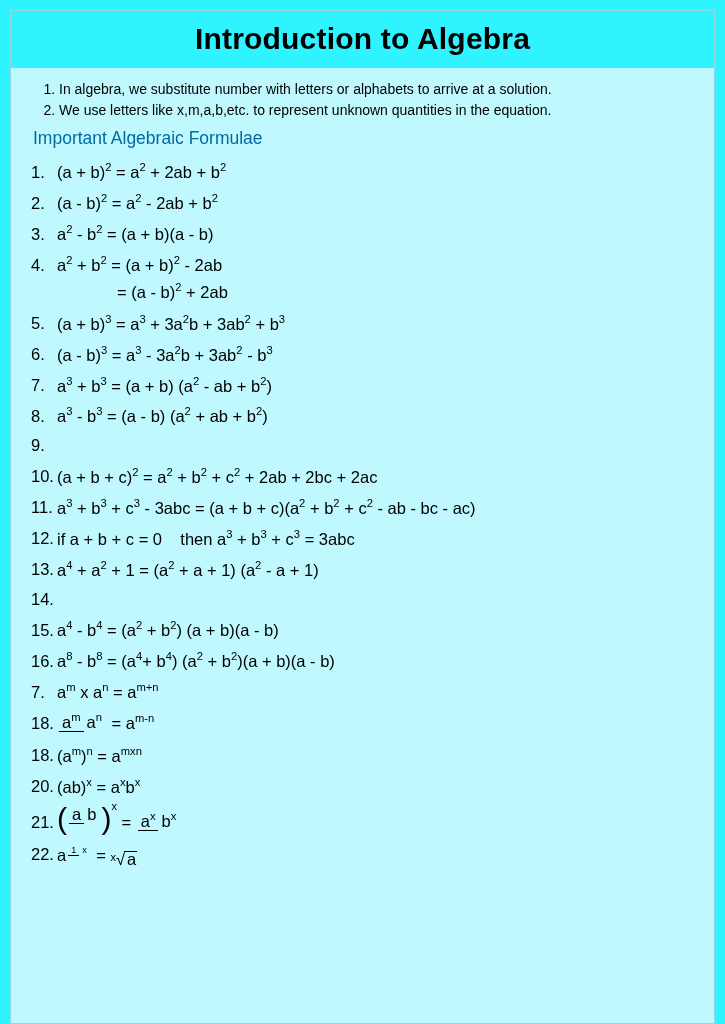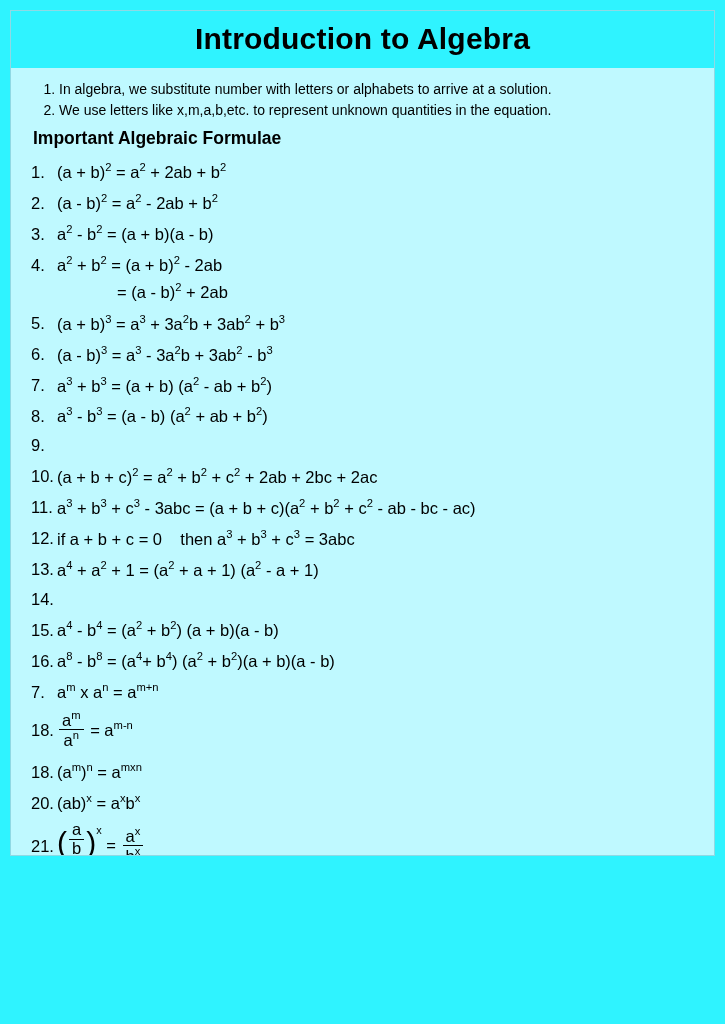--- a/index.html
+++ b/index.html
@@ -17,21 +17,21 @@
     position: relative;
     width: 725px;
     height: 1024px;
     background: #2ff3ff;
     box-sizing: border-box;
     padding: 10px 10px 0 10px;
   }
   .sheet {
     position: relative;
     width: 705px;
-    height: 846px;
+    height: 1014px;
     background: #bff9ff;
     border: 1px solid #8fd9e4;
     box-sizing: border-box;
     overflow: hidden;
   }
   .title-band {
     background: #2ff3ff;
     height: 56px;
     display: flex;
     align-items: center;
@@ -53,22 +53,22 @@
     list-style-type: decimal;
   }
   ol.intro li {
     font-size: 14px;
     line-height: 1.33;
     color: #000;
     margin-bottom: 2px;
   }
   .section-head {
     font-size: 17.5px;
-    font-weight: bold;
-    color: #000000;
+    font-weight: normal;
+    color: #0369a1;
     margin: 9px 0 12px 2px;
   }
   .formula-list {
     margin: 0;
     padding: 0;
     list-style: none;
   }
   .formula-row {
     display: flex;
     align-items: baseline;
@@ -95,21 +95,20 @@
   }
   .formula-row.cont .expr {
     padding-left: 60px;
   }
   sup, sub {
     font-size: 0.68em;
   }
   
   .frac {
     display: inline-flex;
-    flex-direction: column;
     vertical-align: middle;
     text-align: center;
     margin: 0 2px;
     position: relative;
     top: -2px;
   }
   .frac .top {
     border-bottom: 1.6px solid #000;
     padding: 0 3px 0px 3px;
     line-height: 1.05;

